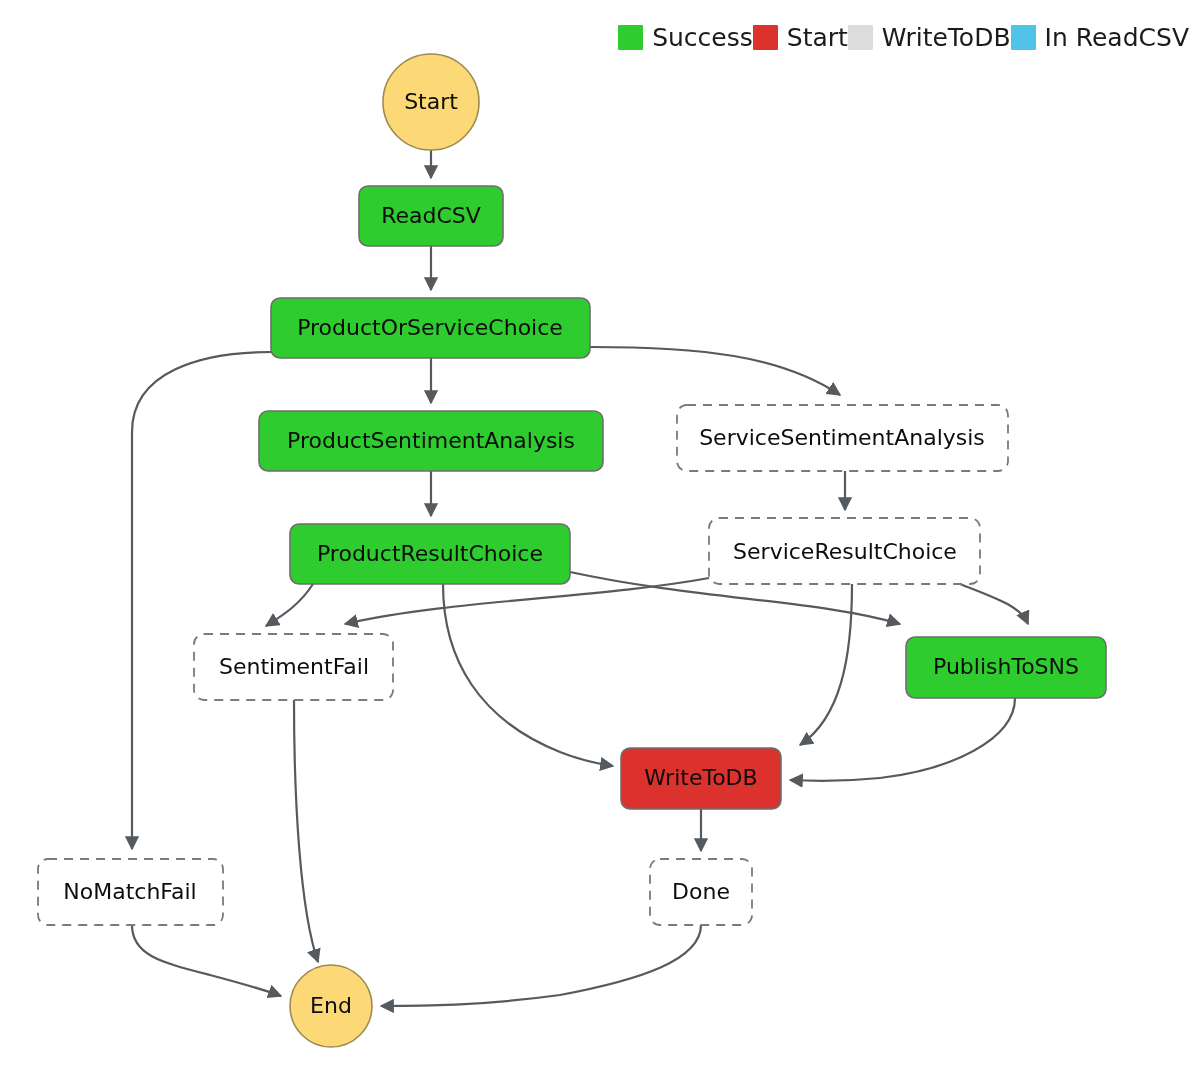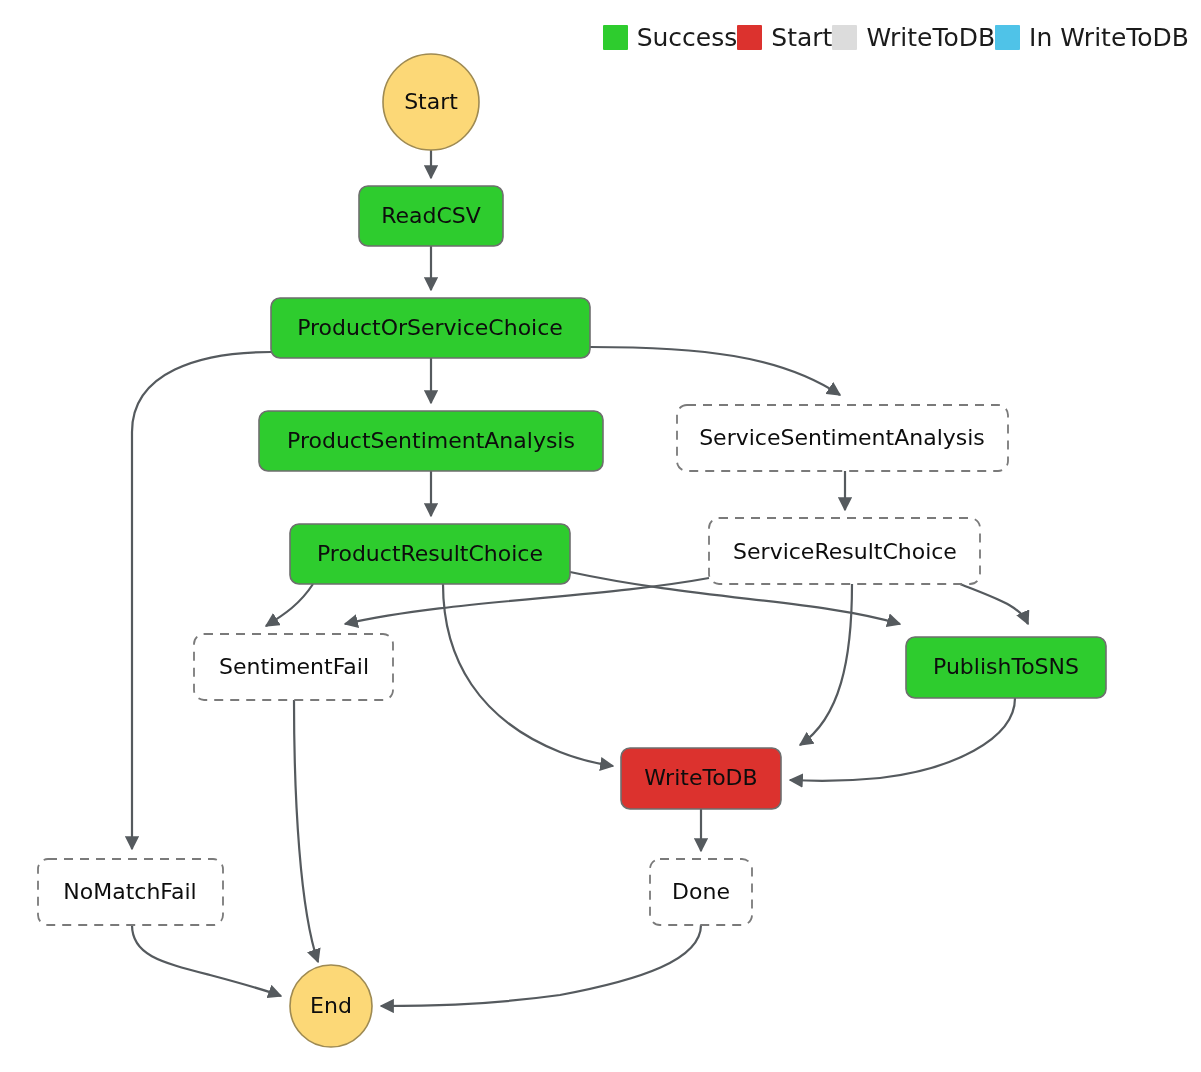--- a/index.html
+++ b/index.html
@@ -195,17 +195,17 @@
     <div class="legend-item">
       <span class="legend-swatch" style="background:#dc322e"></span>
       <span class="legend-label">Start</span>
     </div>
     <div class="legend-item">
       <span class="legend-swatch" style="background:#dcdcdc"></span>
       <span class="legend-label">WriteToDB</span>
     </div>
     <div class="legend-item">
       <span class="legend-swatch" style="background:#4fc3e8"></span>
-      <span class="legend-label">In WriteToDB</span>
+      <span class="legend-label">In ReadCSV</span>
     </div>
   </div>
 
 </div>
 
 </body></html>

